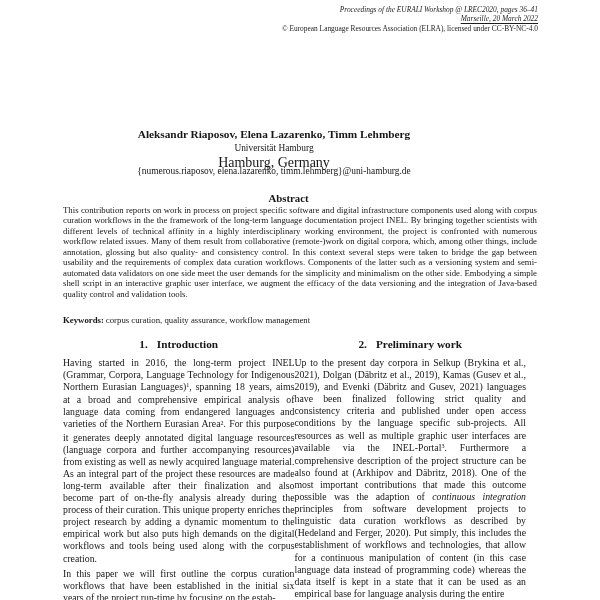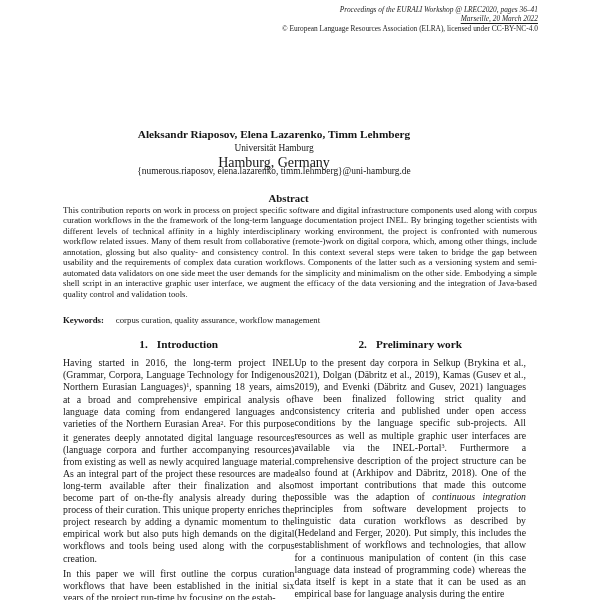--- a/index.html
+++ b/index.html
@@ -38,21 +38,21 @@
   }
   .abstract-text {
     position: absolute; top: 205px; left: 63px; width: 474px; margin: 0;
     font-size: 8.75px; line-height: 10.45px; text-align: justify;
   }
   .keywords {
     position: absolute; top: 315px; left: 63px; width: 474px; margin: 0;
     font-size: 8.75px;
   }
   .kw-label { font-weight: 700; }
-  .kw-list { margin-left: 12px; }
+  .kw-list { margin-left: 2px; }
 
   
   .columns {
     position: absolute; top: 338px; left: 63px; width: 474px; height: 262px;
     display: flex; overflow: hidden;
   }
   .col { width: 231.5px; }
   .section-heading {
     margin: 0 0 7px 0; text-align: center;
     font-size: 11.3px; line-height: 12px; font-weight: 700;

